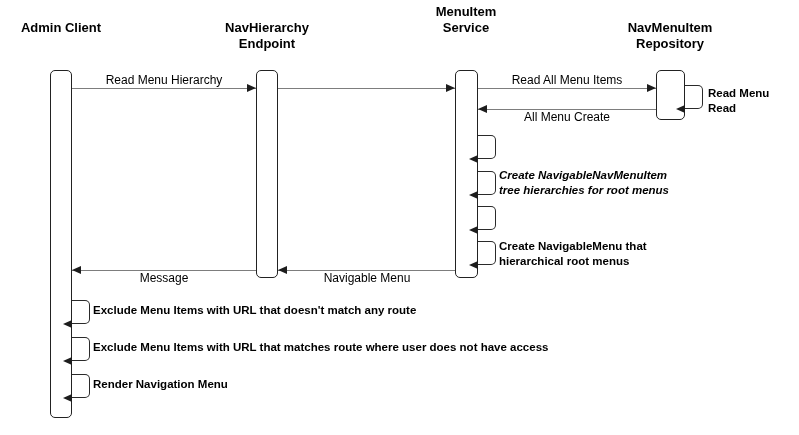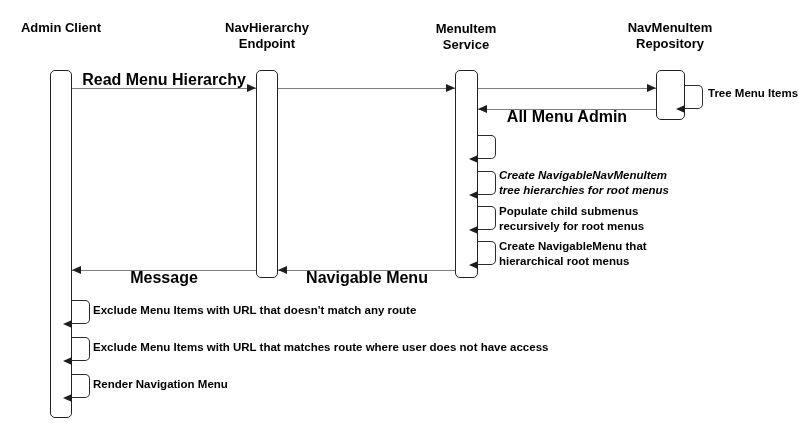--- a/index.html
+++ b/index.html
@@ -53,22 +53,22 @@
     border-bottom: 4.5px solid transparent;
   }
   .arrowhead.right {
     border-left: 9px solid #1d1d1d;
   }
   .arrowhead.left {
     border-right: 9px solid #1d1d1d;
   }
   .msg-label {
     position: absolute;
-    font-size: 16px;
-    font-weight: bold;
+    font-size: 12px;
+    font-weight: normal;
     color: #000000;
     line-height: 14px;
     white-space: nowrap;
   }
   .msg-label.centered {
     transform: translateX(-50%);
   }
   .self-loop {
     position: absolute;
     border: 1.4px solid #2a2a2a;
@@ -87,61 +87,60 @@
     white-space: pre-line;
   }
 </style>
 </head>
 <body>
 
 <div id="canvas">
     <div class="participant-header" style="left: 61px; top: 20px; min-width: 140px;">Admin Client</div>
     <div class="participant-header" style="left: 267px; top: 20px; min-width: 140px;">NavHierarchy
 Endpoint</div>
-    <div class="participant-header" style="left: 466px; top: 21px; min-width: 140px;">MenuItem
+    <div class="participant-header" style="left: 466px; top: 4px; min-width: 140px;">MenuItem
 Service</div>
     <div class="participant-header" style="left: 670px; top: 20px; min-width: 140px;">NavMenuItem
 Repository</div>
     <div class="lifeline" style="left: 61px; top: 70px; height: 348px;"></div>
     <div class="lifeline" style="left: 267px; top: 70px; height: 208px;"></div>
     <div class="lifeline" style="left: 466px; top: 70px; height: 208px;"></div>
     <div class="lifeline" style="left: 670px; top: 70px; height: 50px;"></div>
     <div class="activation" style="left: 50px; top: 70px; width: 22px; height: 348px;"></div>
     <div class="activation" style="left: 256px; top: 70px; width: 22px; height: 208px;"></div>
     <div class="activation" style="left: 455px; top: 70px; width: 23px; height: 208px;"></div>
     <div class="activation" style="left: 656px; top: 70px; width: 29px; height: 50px;"></div>
     <div class="msg-line" style="left: 72px; top: 88px; width: 184px;"></div>
     <div class="arrowhead right" style="top: 84.2px; left: 247px;"></div>
     <div class="msg-label centered" style="left: 164px; top: 73px;">Read Menu Hierarchy</div>
     <div class="msg-line" style="left: 278px; top: 88px; width: 177px;"></div>
     <div class="arrowhead right" style="top: 84.2px; left: 446px;"></div>
     <div class="msg-line" style="left: 478px; top: 88px; width: 178px;"></div>
     <div class="arrowhead right" style="top: 84.2px; left: 647px;"></div>
+    <div class="msg-label centered" style="left: 567px; top: 73px;">Read All Menu Items</div>
     <div class="msg-line" style="left: 478px; top: 109px; width: 178px;"></div>
     <div class="arrowhead left" style="top: 105.2px; left: 478px;"></div>
-    <div class="msg-label centered" style="left: 567px; top: 110px;">All Menu Admin</div>
+    <div class="msg-label centered" style="left: 567px; top: 110px;">All Menu Create</div>
     <div class="msg-line" style="left: 278px; top: 270px; width: 177px;"></div>
     <div class="arrowhead left" style="top: 266.2px; left: 278px;"></div>
     <div class="msg-label centered" style="left: 367px; top: 271px;">Navigable Menu</div>
     <div class="msg-line" style="left: 72px; top: 270px; width: 184px;"></div>
     <div class="arrowhead left" style="top: 266.2px; left: 72px;"></div>
     <div class="msg-label centered" style="left: 164px; top: 271px;">Message</div>
     <div class="self-loop" style="left: 685px; top: 85px; width: 18px; height: 24px;"></div>
     <div class="arrowhead left" style="left: 676px; top: 104.5px;"></div>
-    <div class="self-label" style="left: 708px; top: 86px;">Tree Menu Items</div>
+    <div class="self-label" style="left: 708px; top: 86px;">Read Menu Read</div>
     <div class="self-loop" style="left: 478px; top: 135px; width: 18px; height: 24px;"></div>
     <div class="arrowhead left" style="left: 469px; top: 154.5px;"></div>
     <div class="self-loop" style="left: 478px; top: 171px; width: 18px; height: 24px;"></div>
     <div class="arrowhead left" style="left: 469px; top: 190.5px;"></div>
     <div class="self-label" style="left: 499px; top: 168px; font-style: italic;">Create NavigableNavMenuItem
 tree hierarchies for root menus</div>
     <div class="self-loop" style="left: 478px; top: 206px; width: 18px; height: 24px;"></div>
     <div class="arrowhead left" style="left: 469px; top: 225.5px;"></div>
-    <div class="self-label" style="left: 499px; top: 204px;">Populate child submenus
-recursively for root menus</div>
     <div class="self-loop" style="left: 478px; top: 241px; width: 18px; height: 24px;"></div>
     <div class="arrowhead left" style="left: 469px; top: 260.5px;"></div>
     <div class="self-label" style="left: 499px; top: 239px;">Create NavigableMenu that
 hierarchical root menus</div>
     <div class="self-loop" style="left: 72px; top: 300px; width: 18px; height: 24px;"></div>
     <div class="arrowhead left" style="left: 63px; top: 319.5px;"></div>
     <div class="self-label" style="left: 93px; top: 303px;">Exclude Menu Items with URL that doesn't match any route</div>
     <div class="self-loop" style="left: 72px; top: 337px; width: 18px; height: 24px;"></div>
     <div class="arrowhead left" style="left: 63px; top: 356.5px;"></div>
     <div class="self-label" style="left: 93px; top: 340px;">Exclude Menu Items with URL that matches route where user does not have access</div>

